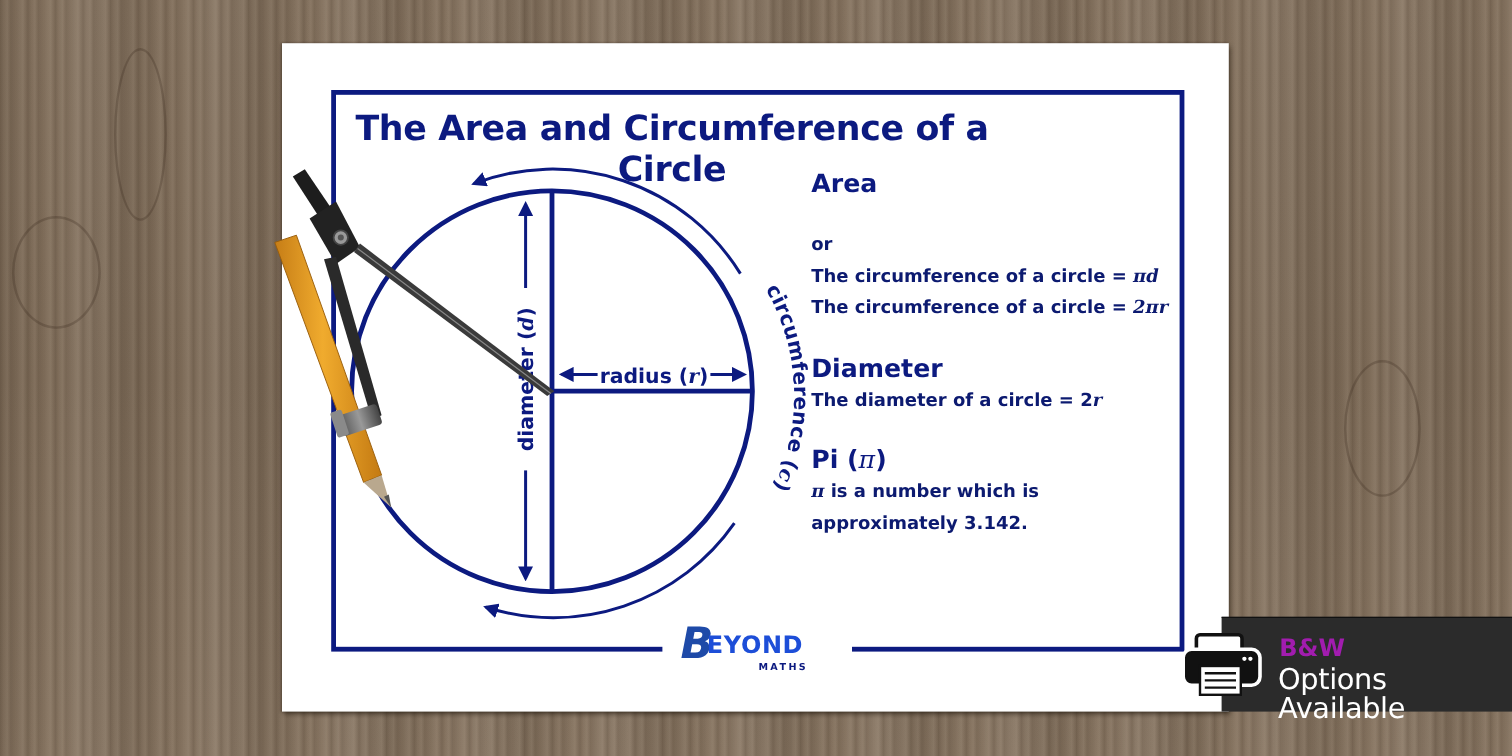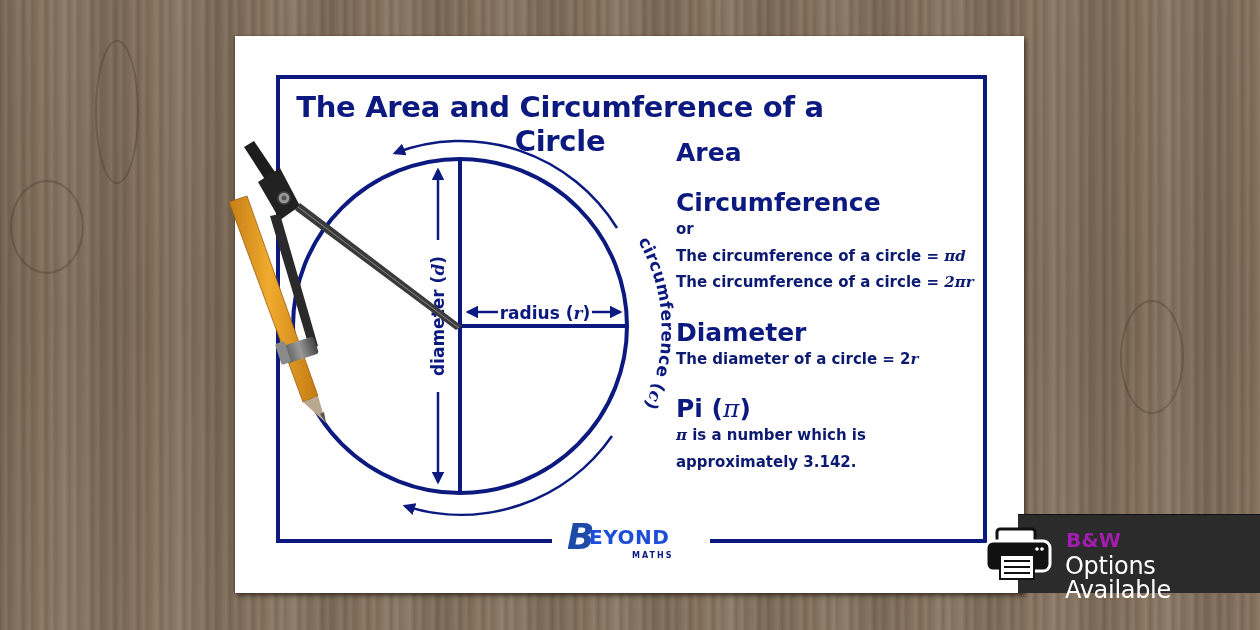--- a/index.html
+++ b/index.html
@@ -31,21 +31,21 @@
   }
   .title {
     position: absolute; left: 276px; width: 568px; top: 90px;
     text-align: center; color: #0c1a80; font-weight: bold; font-size: 29px;
     letter-spacing: -0.3px;
   }
   .info {
     position: absolute; left: 676px; top: 140px; width: 300px; color: #0c1a70;
   }
   .info h3 {
-    margin: 0; font-size: 25px; font-weight: bold; color: #0c1a80; line-height: 26px;
+    margin: 0; font-size: 21px; font-weight: bold; color: #0c1a80; line-height: 26px;
   }
   .info p {
     margin: 0; font-size: 15px; font-weight: bold; color: #0c1a70; line-height: 26.5px;
     white-space: nowrap;
   }
   .info .sec { margin-bottom: 24px; }
   .info i { font-family: "DejaVu Serif", serif; font-style: italic; }
   .diagram { position: absolute; left: 0; top: 0; }
   .logo {
     position: absolute; left: 552px; top: 516px; height: 48px; width: 158px;
@@ -155,21 +155,20 @@
     <rect x="283" y="341" width="34" height="18" rx="3" fill="url(#metal)" transform="rotate(-18 300 350)"></rect>
     <rect x="278" y="342" width="10" height="22" rx="2" fill="#8a8a8a" transform="rotate(-18 283 353)"></rect>
   </g>
 </svg>
 
 <div class="info">
   <div class="sec">
     <h3>Area</h3>
   </div>
   <div class="sec" style="margin-top:4px;">
-    <h3>Circumference</h3>
     <p>or</p>
     <p><span>The circumference of a circle = </span><i>πd</i></p>
     <p><span>The circumference of a circle = </span><i>2πr</i></p>
   </div>
   <div class="sec" style="margin-top:4px;">
     <h3>Diameter</h3>
     <p><span>The diameter of a circle = 2</span><i>r</i></p>
   </div>
   <div class="sec" style="margin-top:4px;">
     <h3><span>Pi (</span><i style="font-weight:normal">π</i><span>)</span></h3>

